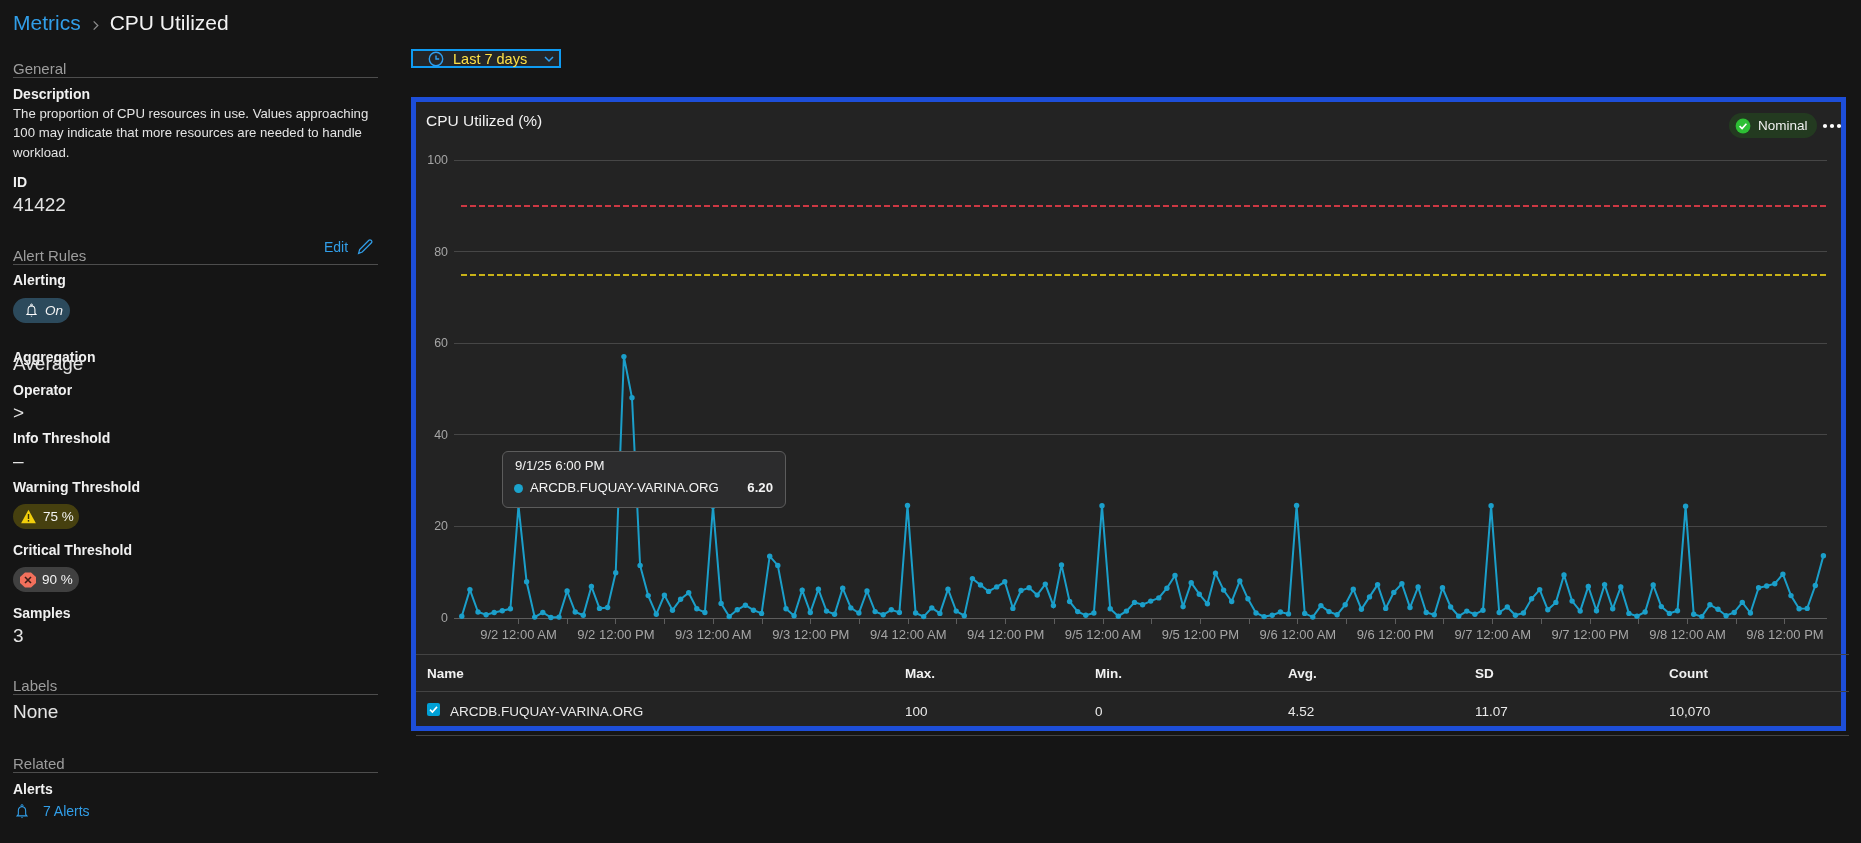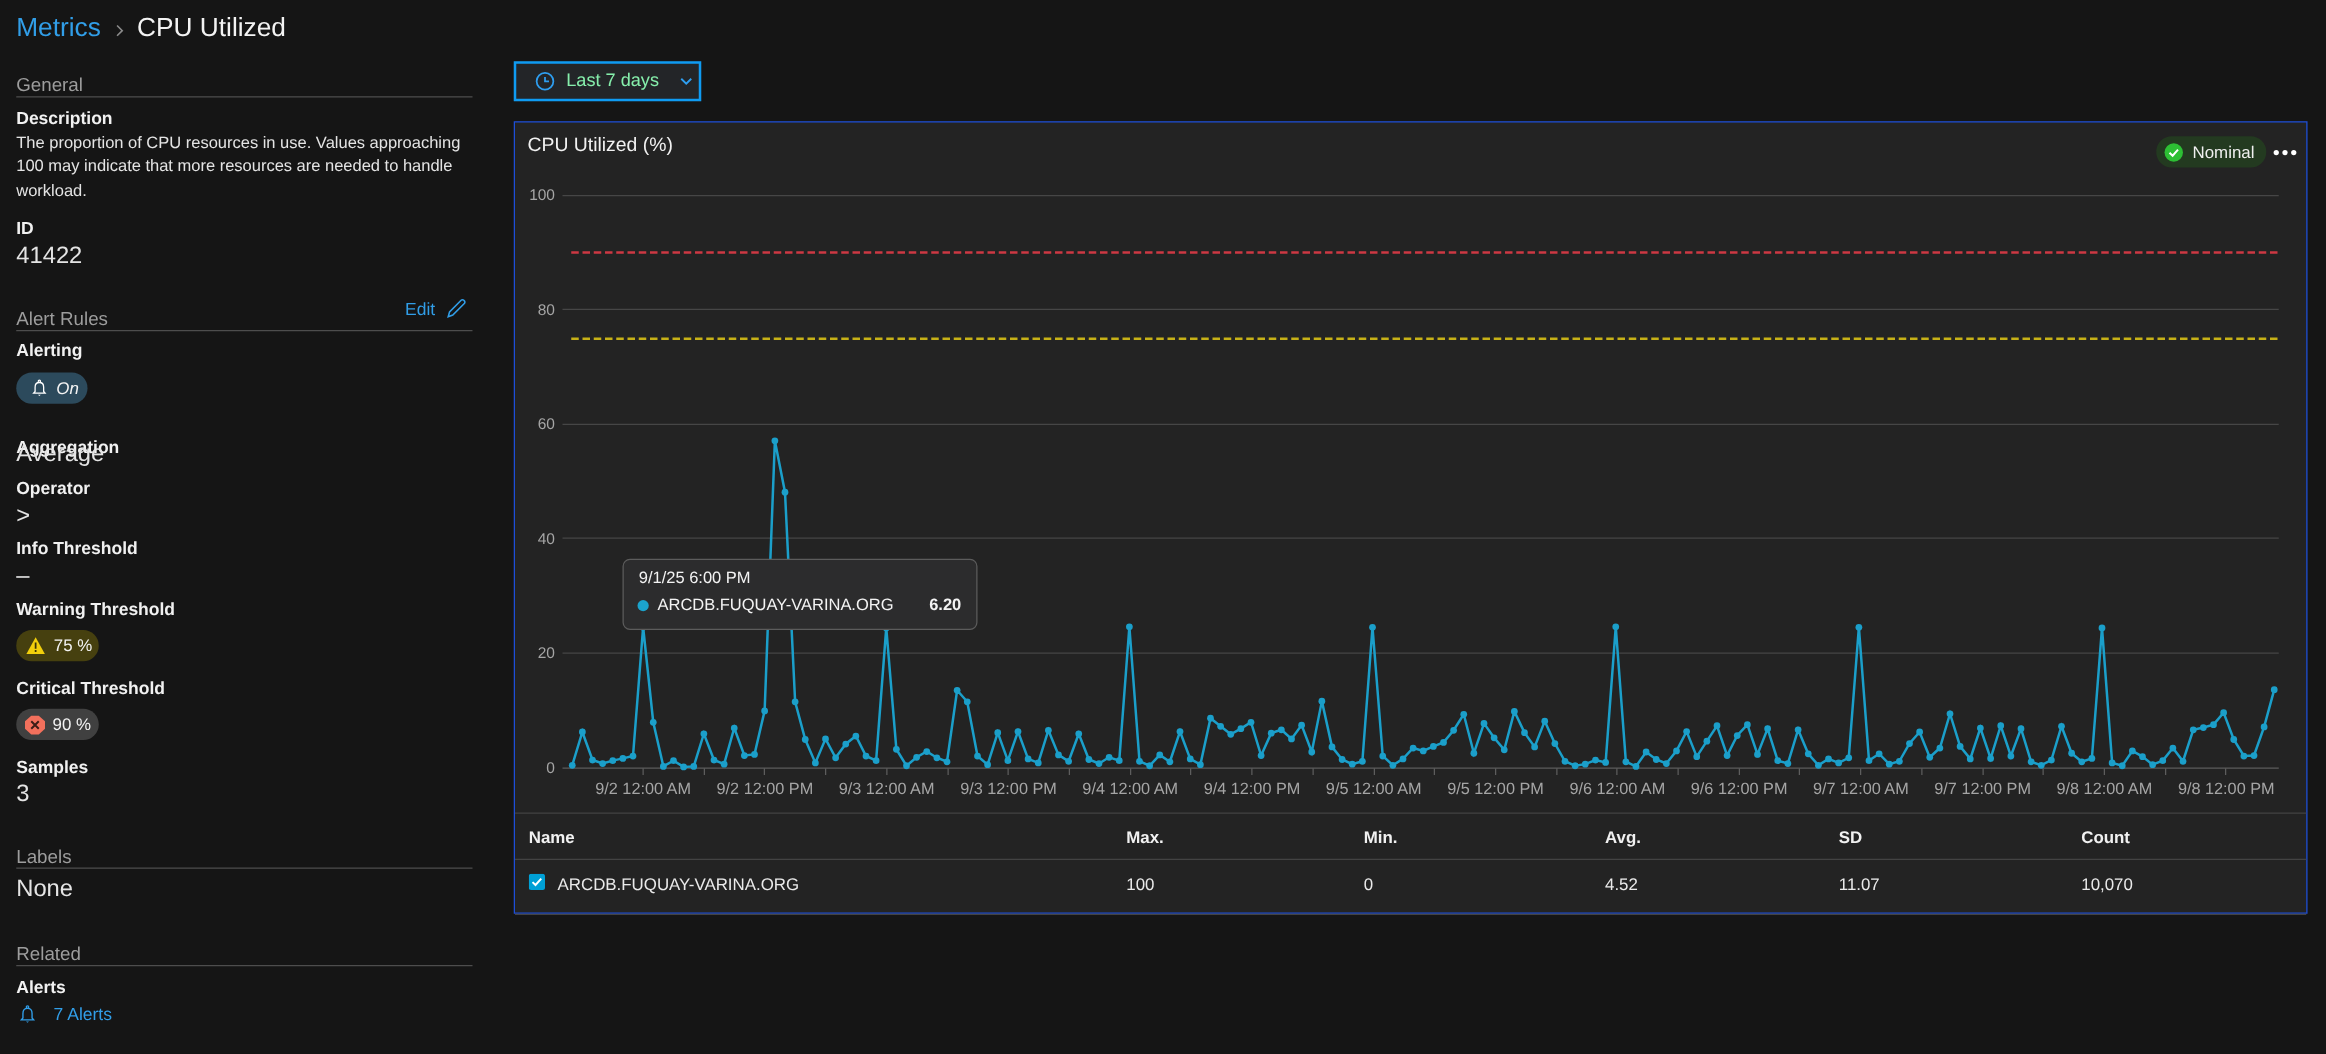--- a/index.html
+++ b/index.html
@@ -16,26 +16,26 @@
 .sechead { position:absolute; left:13px; width:365px; font-size:15px; color:#9d9d9d;
   border-bottom:1px solid #4d4d4d; padding-bottom:0; line-height:17px;margin-top:10px; }
 .lab { position:absolute; left:13px; font-size:14px; font-weight:bold; color:#f1f1f1; }
 .val { position:absolute; left:13px; font-size:19px; color:#e4e4e4; }
 #desc { position:absolute; left:13px; top:104px; width:362px; font-size:13.2px;
   line-height:19.4px; color:#e4e4e4; }
 .pill { position:absolute; left:13px; height:25px; border-radius:13px;
   display:flex; align-items:center; font-size:13.5px; color:#f3f3f3; }
 .pill svg { display:block; }
 
-#timebtn { position:absolute; left:411px; top:49px; width:150px; height:32px;
+#timebtn { position:absolute; left:411px; top:49px; width:150px; height:19px;
   background:#232528; border:2px solid #0f9bf2; display:flex; align-items:center;
-  color:#86efac; font-size:14.5px; }
+  color:#fde047; font-size:14.5px; }
 
 #panel { position:absolute; left:411px; top:97px; width:1435px; height:634px;
-  background:#232323; border:1px solid #1d4ed8; }
+  background:#232323; border:5px solid #1d4ed8; }
 #paneltitle { position:absolute; left:10px; top:10px; font-size:15.5px; color:#f1f1f1; }
 #nominal { position:absolute; left:1313px; top:11px; width:88px; height:25px;
   background:#233a20; border-radius:13px; display:flex; align-items:center; font-size:13.5px; color:#f0f0f0;}
 #dots { position:absolute; left:1406px; top:21px; }
 .axlab { font-size:12.4px; fill:#a5a5a5; font-family:"Liberation Sans",sans-serif; }
 .axlabx { font-size:13px; fill:#a5a5a5; font-family:"Liberation Sans",sans-serif; }
 
 #tip { position:absolute; left:86px; top:349px; width:284px; height:57px;
   background:#2c2c2d; border:1px solid #5c5c5c; border-radius:6px; z-index:5;
   font-size:13.2px; color:#f3f3f3; }

